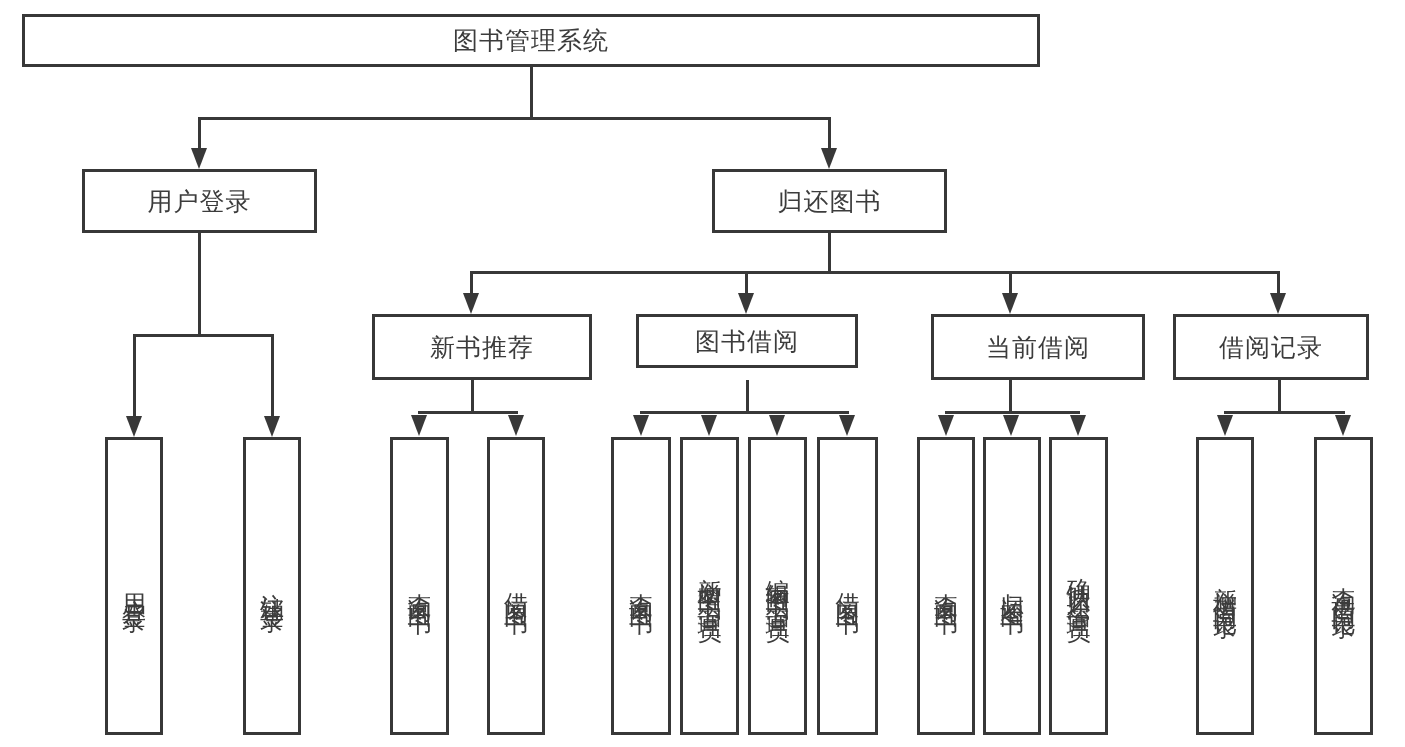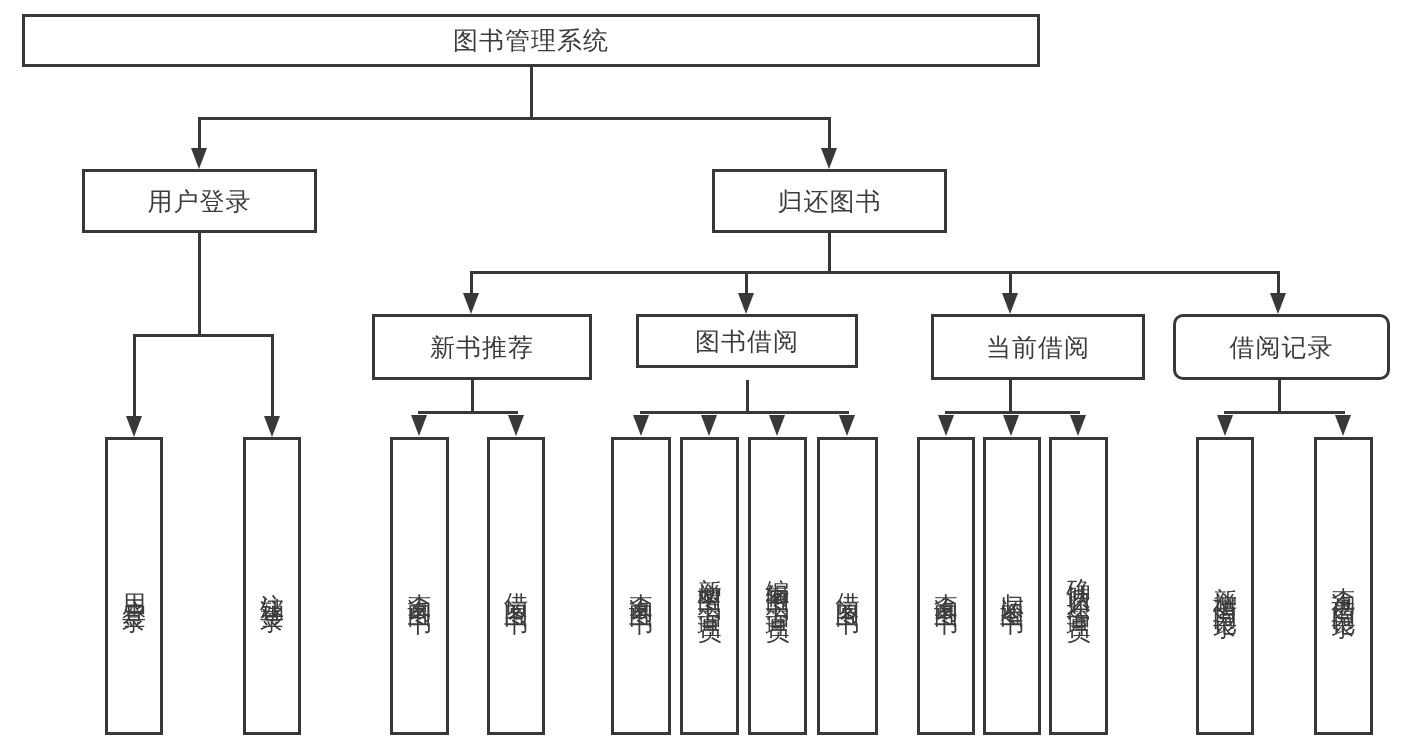--- a/index.html
+++ b/index.html
@@ -67,21 +67,21 @@
   <div class="node" style="left:82px;top:169px;width:235px;height:64px;">用户登录</div>
 
   <div class="node" style="left:712px;top:169px;width:235px;height:64px;">归还图书</div>
 
   <div class="node" style="left:372px;top:314px;width:220px;height:66px;">新书推荐</div>
 
   <div class="node" style="left:636px;top:314px;width:222px;height:54px;">图书借阅</div>
 
   <div class="node" style="left:903px;top:314px;width:214px;height:66px;margin-left:28px;">当前借阅</div>
 
-  <div class="node" style="left:1173px;top:314px;width:217px;height:66px;border-radius:10px;">借阅记录</div>
+  <div class="node" style="left:1173px;top:314px;width:196px;height:66px;">借阅记录</div>
 
   <div class="leaf" style="left:105px;top:437px;width:58px;height:298px;">用户登录</div>
 
   <div class="leaf" style="left:243px;top:437px;width:58px;height:298px;">注销登录</div>
 
   <div class="leaf" style="left:390px;top:437px;width:59px;height:298px;">查询图书</div>
 
   <div class="leaf" style="left:487px;top:437px;width:58px;height:298px;">借阅图书</div>
 
   <div class="leaf" style="left:611px;top:437px;width:60px;height:298px;">查询图书</div>

